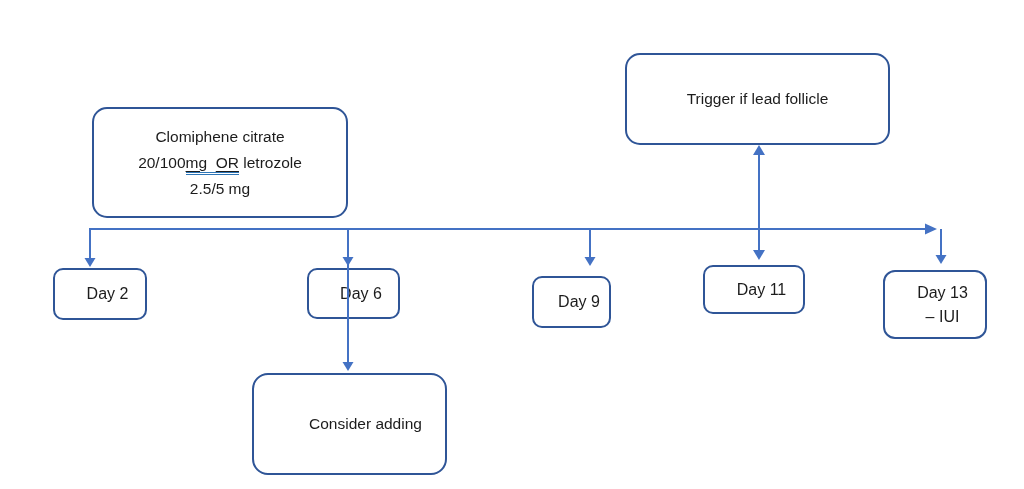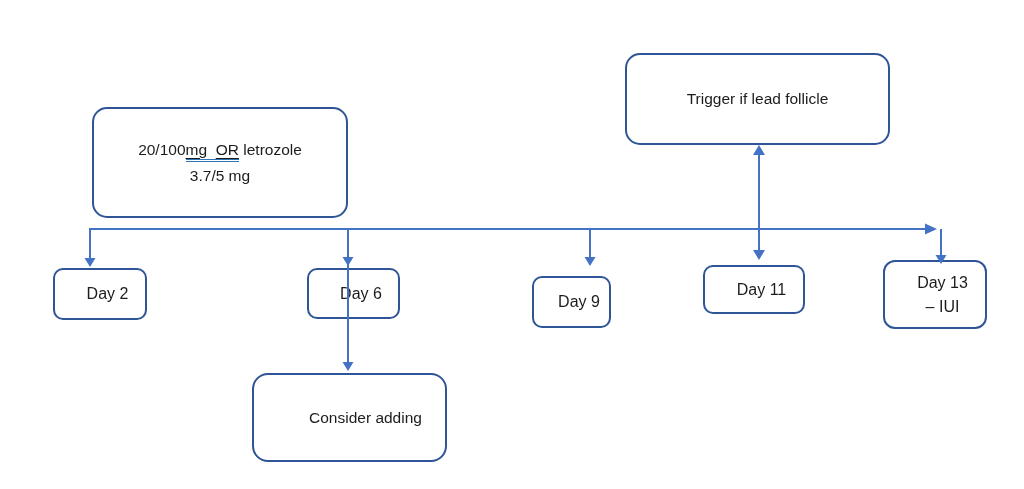--- a/index.html
+++ b/index.html
@@ -32,22 +32,22 @@
   }
   .node.big { border-radius: 15px; }
   .node.small { border-radius: 10px; font-size: 16px; padding-left: 15px; }
 
   #box-clomiphene   { left: 92px;  top: 107px; width: 256px; height: 111px; }
   #box-trigger      { left: 625px; top: 53px;  width: 265px; height: 92px;  }
   #box-day2         { left: 53px;  top: 268px; width: 94px;  height: 52px;  }
   #box-day6         { left: 307px; top: 268px; width: 93px;  height: 51px;  }
   #box-day9         { left: 532px; top: 276px; width: 79px;  height: 52px;  }
   #box-day11        { left: 703px; top: 265px; width: 102px; height: 49px; text-align: right;  }
-  #box-day13        { left: 883px; top: 260px; width: 104px; height: 69px; border-radius: 12px; line-height: 24px; }
-  #box-gonadotropins{ left: 252px; top: 373px; width: 195px; height: 89px; border-radius: 16px; padding-left: 32px; }
+  #box-day13        { left: 883px; top: 270px; width: 104px; height: 69px; border-radius: 12px; line-height: 24px; }
+  #box-gonadotropins{ left: 252px; top: 373px; width: 195px; height: 102px; border-radius: 16px; padding-left: 32px; }
 
   .pre { white-space: pre; }
   .gram-underline {
     border-bottom: 3px double #2e75b6;
     padding-bottom: 1px;
   }
   .black-underline {
     text-decoration: underline;
     text-decoration-color: #1c1c1c;
     text-underline-offset: 3px;
@@ -59,22 +59,23 @@
     top: 0;
     pointer-events: none;
   }
 </style>
 </head>
 <body>
 
 <div id="canvas">
 
   <div class="node big" id="box-clomiphene">
+    <div>Clomiphene citrate</div>
     <div class="pre"><span>20/100</span><span class="gram-underline"><span class="black-underline">mg</span><span>  </span><span class="black-underline">OR</span></span><span> letrozole</span></div>
-    <div>3.7/5 mg</div>
+    <div>2.5/5 mg</div>
   </div>
 
   <div class="node big" id="box-trigger">
     <div>Trigger if lead follicle</div>
   </div>
 
   <div class="node small" id="box-day2">
     <div>Day 2</div>
   </div>
   <div class="node small" id="box-day6">

